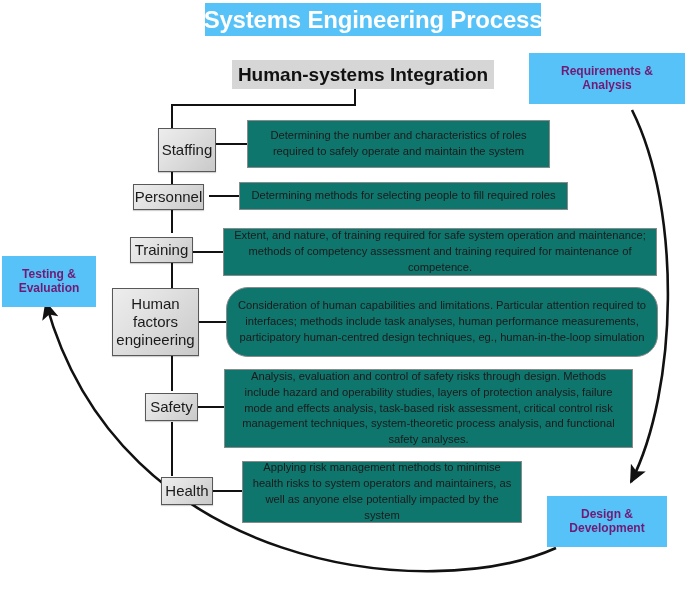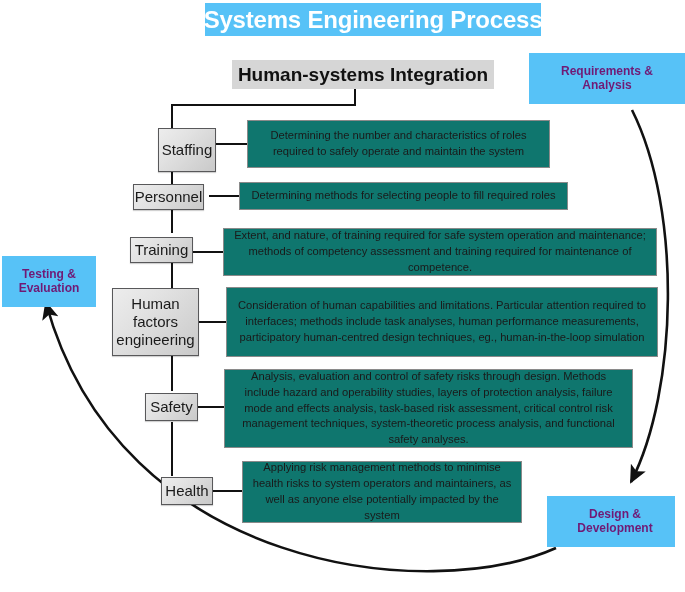--- a/index.html
+++ b/index.html
@@ -163,34 +163,34 @@
   </div>
 
   <div class="desc" style="left:239px; top:182px; width:329px; height:28px;">
     <span>Determining methods for selecting people to fill required roles</span>
   </div>
 
   <div class="desc" style="left:223px; top:228px; width:434px; height:48px;">
     <span>Extent, and nature, of training required for safe system operation and maintenance; methods of competency assessment and training required for maintenance of competence.</span>
   </div>
 
-  <div class="desc" style="left:226px; top:287px; width:432px; height:70px;">
+  <div class="desc" style="left:226px; top:287px; width:432px; height:70px;border-radius:22px;">
     <span>Consideration of human capabilities and limitations. Particular attention required to interfaces; methods include task analyses, human performance measurements, participatory human-centred design techniques, eg., human-in-the-loop simulation</span>
   </div>
 
   <div class="desc" style="left:224px; top:369px; width:409px; height:79px;">
     <span>Analysis, evaluation and control of safety risks through design. Methods include hazard and operability studies, layers of protection analysis, failure mode and effects analysis, task-based risk assessment, critical control risk management techniques, system-theoretic process analysis, and functional safety analyses.</span>
   </div>
 
   <div class="desc" style="left:242px; top:461px; width:280px; height:62px;">
     <span>Applying risk management methods to minimise health risks to system operators and maintainers, as well as anyone else potentially impacted by the system</span>
   </div>
 
   <div class="phase" style="left:529px; top:53px; width:156px; height:51px;">Requirements &amp;
 Analysis</div>
 
   <div class="phase" style="left:2px; top:256px; width:94px; height:51px;">Testing &amp;
 Evaluation</div>
 
-  <div class="phase" style="left:547px; top:496px; width:120px; height:51px;padding-left:8px;">Design &amp;
+  <div class="phase" style="left:547px; top:496px; width:120px; height:51px;">Design &amp;
 Development</div>
 
 </div>
 
 </body></html>

